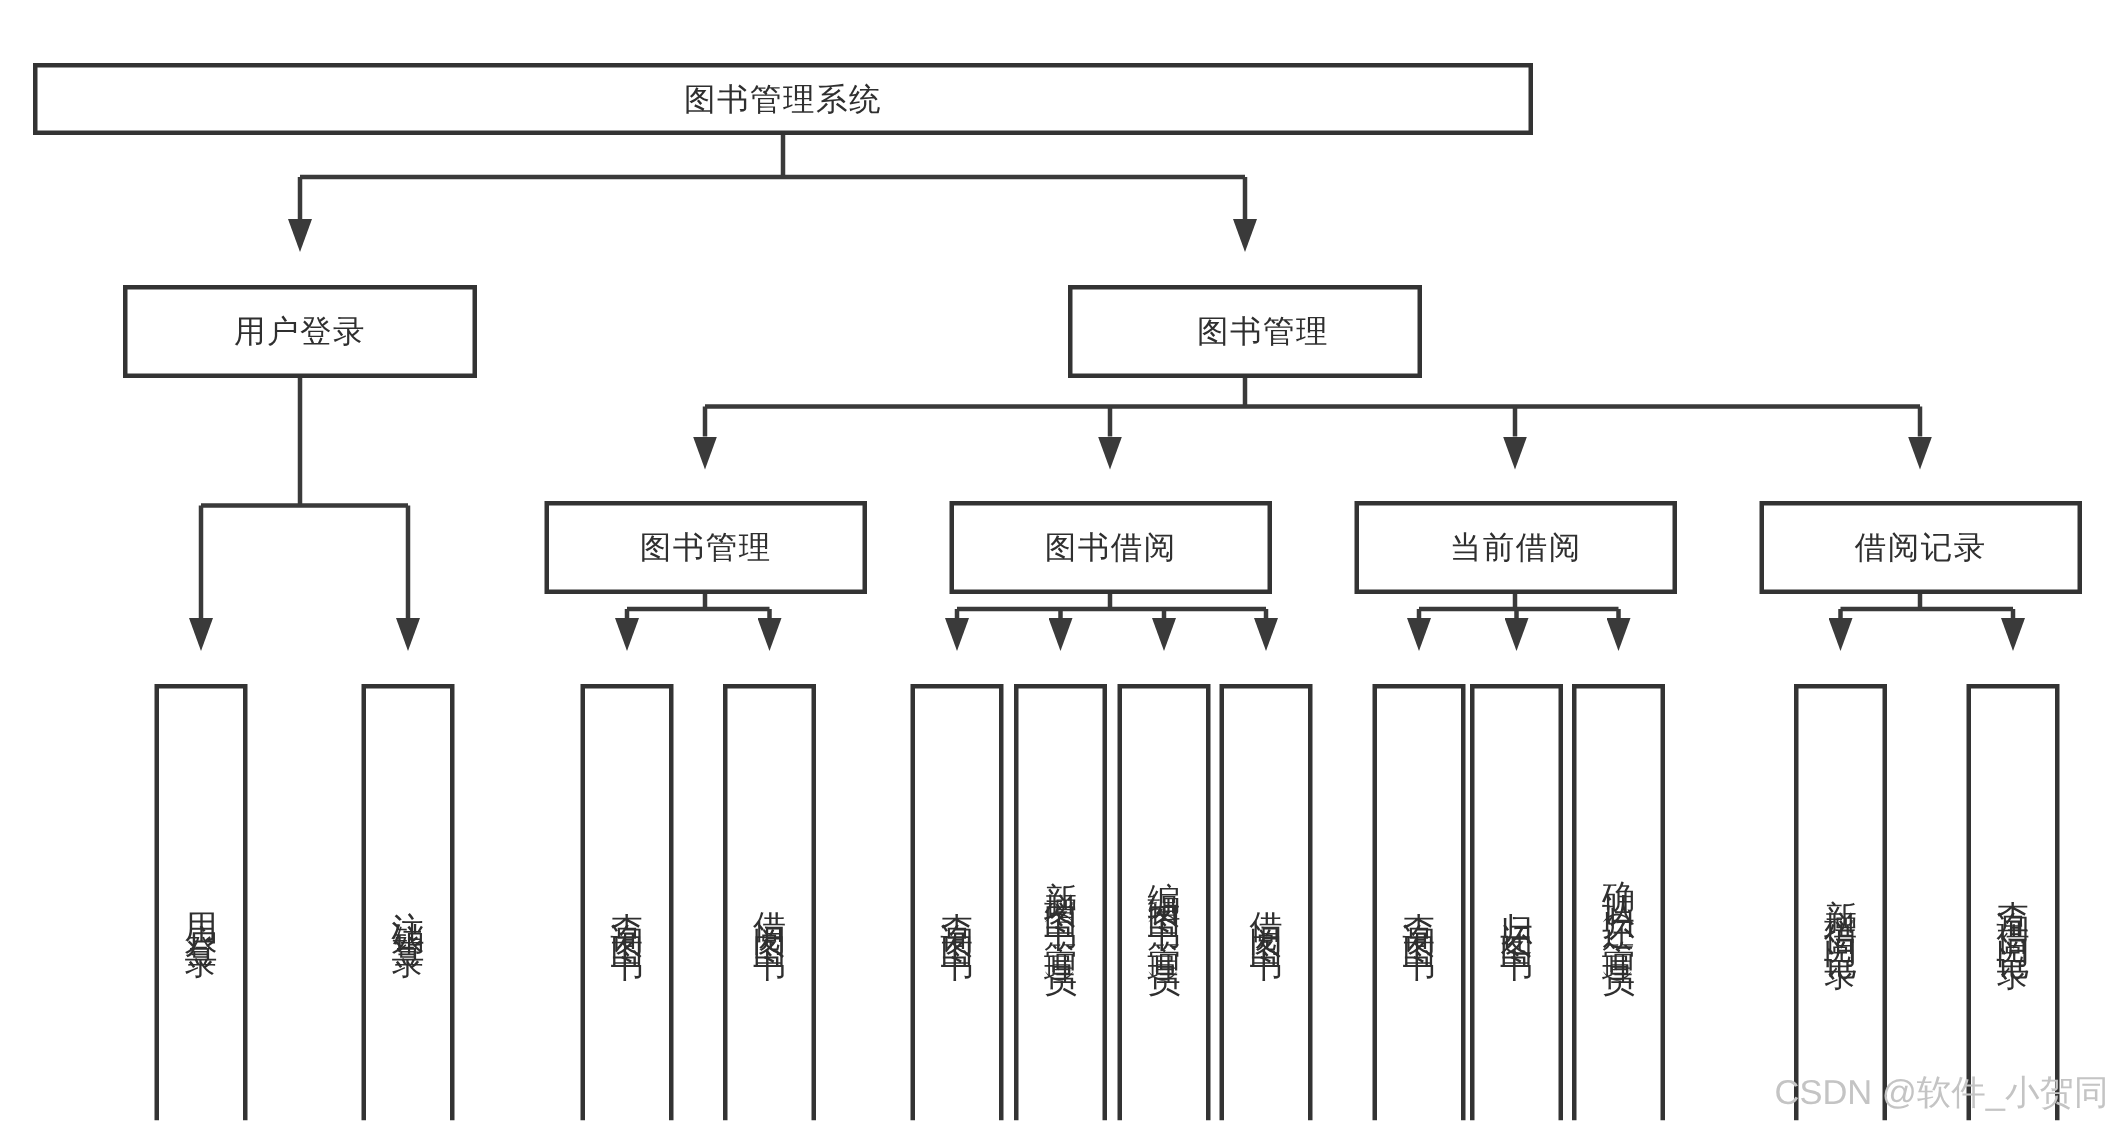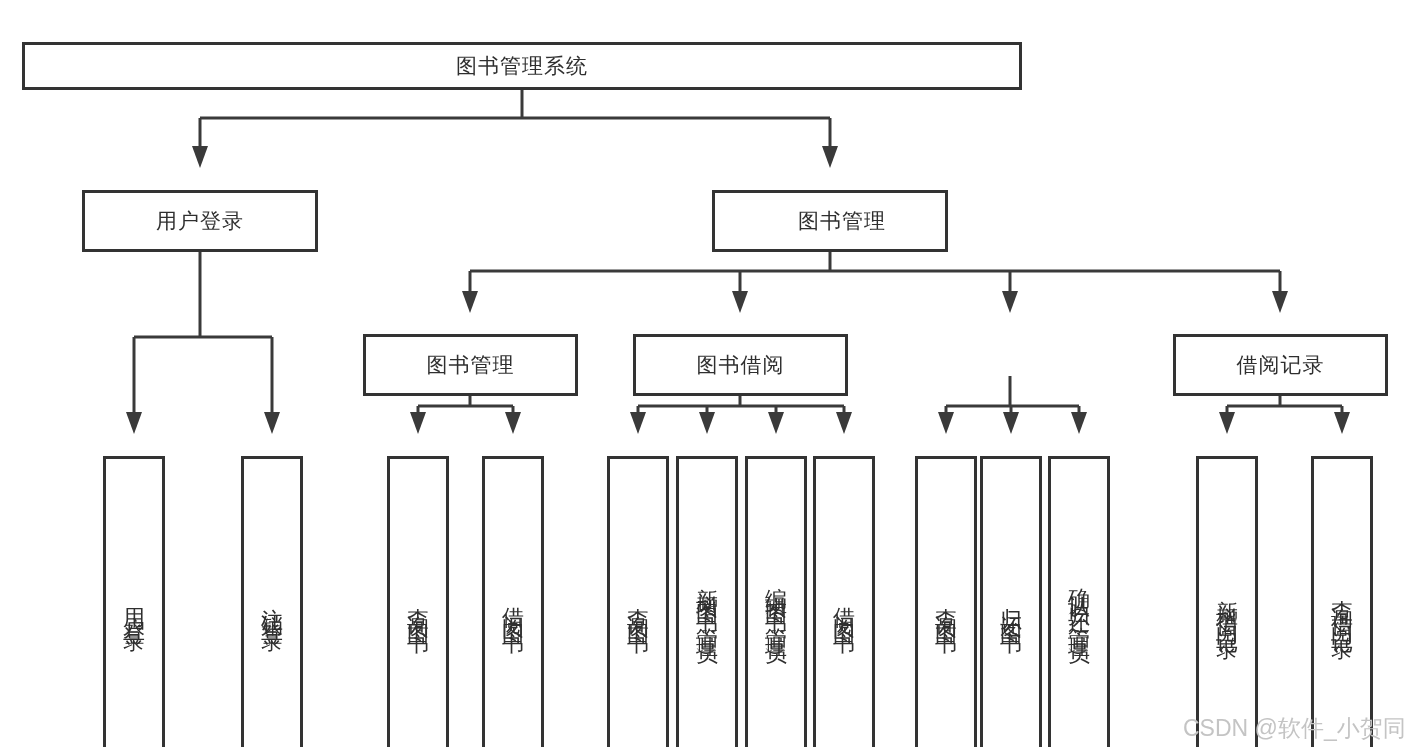--- a/index.html
+++ b/index.html
@@ -97,20 +97,23 @@
   <div class="box" style="left:712px;top:170px;width:236px;height:62px;padding-left:24px;">
     <span class="hlabel">图书管理</span>
   </div>
 
   <div class="box" style="left:363px;top:314px;width:215px;height:62px;">
     <span class="hlabel">图书管理</span>
   </div>
   <div class="box" style="left:633px;top:314px;width:215px;height:62px;">
     <span class="hlabel">图书借阅</span>
   </div>
+  <div class="box" style="left:903px;top:314px;width:215px;height:62px;">
+    <span class="hlabel">当前借阅</span>
+  </div>
   <div class="box" style="left:1173px;top:314px;width:215px;height:62px;">
     <span class="hlabel">借阅记录</span>
   </div>
 
   <div class="box leaf" style="left:103px;top:436px;width:62px;height:300px;">
     <span class="vtext">用户登录</span>
   </div>
   <div class="box leaf" style="left:241px;top:436px;width:62px;height:300px;">
     <span class="vtext">注销登录</span>
   </div>

